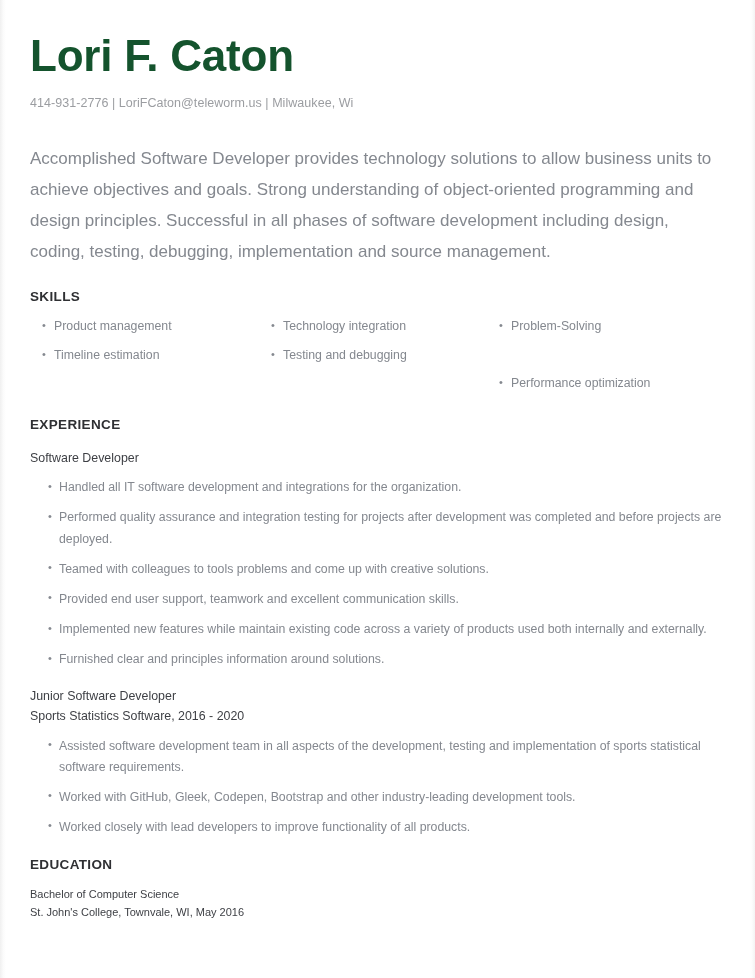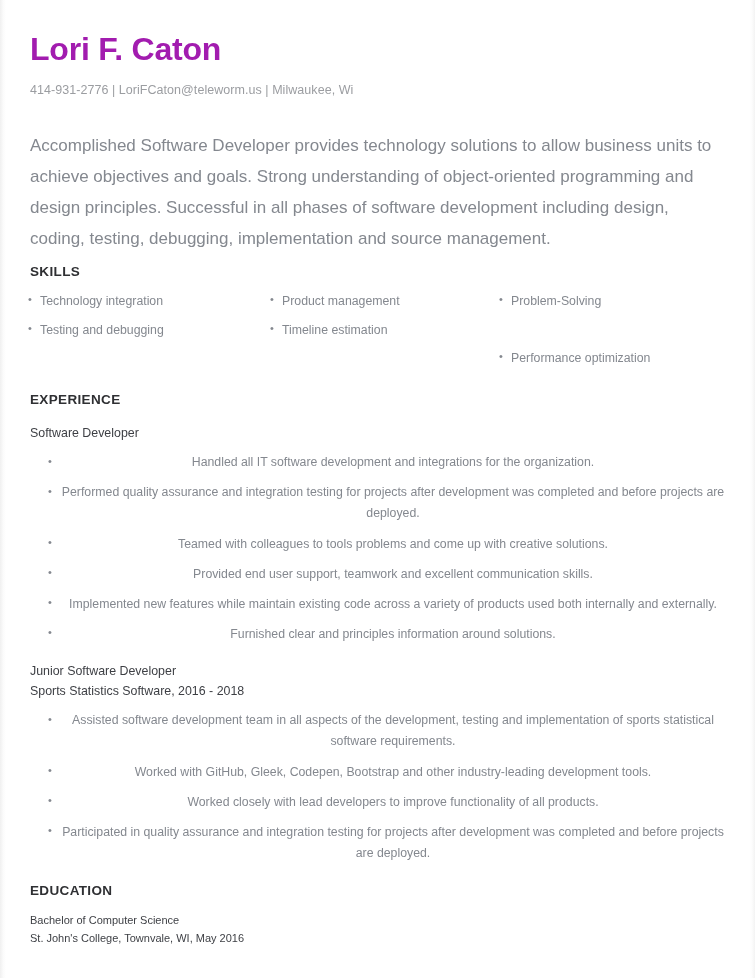--- a/index.html
+++ b/index.html
@@ -39,23 +39,23 @@
     padding: 0;
     box-sizing: border-box;
   }
 
   .inner {
     padding: 30px 28px 0 28px;
   }
 
   
   .name {
-    font-size: 32px;
+    font-size: 44px;
     font-weight: bold;
-    color: #a21caf;
+    color: #14532d;
     letter-spacing: -0.2px;
     line-height: 1.1;
     margin: 0 0 4px 2px;
     padding-top: 2px;
   }
   .contact {
     font-size: 12.5px;
     color: #9b9da1;
     margin: 16px 0 0 2px;
     letter-spacing: 0.05px;
@@ -73,21 +73,21 @@
   .summary-block { margin-top: 34px; }
   .summary-text {
     font-size: 17px;
     color: #84888f;
     line-height: 1.82;
     margin: 13px 0 0 2px;
     max-width: 690px;
   }
 
   
-  .skills-block { margin-top: 9px; }
+  .skills-block { margin-top: 21px; }
   .skills-grid {
     display: flex;
     margin-top: 13px;
   }
   .skills-col {
     display: flex;
     flex-direction: column;
   }
   .skills-col.c1 { width: 231px; padding-left: 14px; }
   .skills-col.c2 { width: 230px; }
@@ -130,21 +130,20 @@
     list-style: none;
   }
   .bullet {
     font-size: 12.3px;
     color: #84888f;
     line-height: 1.72;
     margin-bottom: 9px;
     position: relative;
     padding-left: 31px;
     max-width: 722px;
-    text-align: center;
   }
   .bullet::before {
     content: "\2022";
     position: absolute;
     left: 20px;
     top: -0.5px;
     color: #84888f;
     font-size: 11px;
   }
 
@@ -172,27 +171,27 @@
       <div class="contact">414-931-2776 | LoriFCaton@teleworm.us | Milwaukee, Wi</div>
     </div>
 
     <div class="summary-block">
       <p class="summary-text">Accomplished Software Developer provides technology solutions to allow business units to achieve objectives and goals. Strong understanding of object-oriented programming and design principles. Successful in all phases of software development including design, coding, testing, debugging, implementation and source management.</p>
     </div>
 
     <div class="skills-block">
       <h2 class="section-heading">SKILLS</h2>
       <div class="skills-grid">
+        <div class="skills-col c1">
+          <div class="skill-item">Product management</div>
+          <div class="skill-item">Timeline estimation</div>
+        </div>
         <div class="skills-col c2">
           <div class="skill-item">Technology integration</div>
           <div class="skill-item">Testing and debugging</div>
-        </div>
-        <div class="skills-col c1">
-          <div class="skill-item">Product management</div>
-          <div class="skill-item">Timeline estimation</div>
         </div>
         <div class="skills-col c3">
           <div class="skill-item">Problem-Solving</div>
           <div class="skill-item">Performance optimization</div>
         </div>
       </div>
     </div>
 
     <div class="experience-block">
       <h2 class="section-heading">EXPERIENCE</h2>
@@ -204,26 +203,25 @@
           <li class="bullet">Performed quality assurance and integration testing for projects after development was completed and before projects are deployed.</li>
           <li class="bullet">Teamed with colleagues to tools problems and come up with creative solutions.</li>
           <li class="bullet">Provided end user support, teamwork and excellent communication skills.</li>
           <li class="bullet">Implemented new features while maintain existing code across a variety of products used both internally and externally.</li>
           <li class="bullet">Furnished clear and principles information around solutions.</li>
         </ul>
       </div>
 
       <div class="job">
         <div class="job-title">Junior Software Developer</div>
-        <div class="job-meta">Sports Statistics Software, 2016 - 2018</div>
+        <div class="job-meta">Sports Statistics Software, 2016 - 2020</div>
         <ul class="bullets">
           <li class="bullet">Assisted software development team in all aspects of the development, testing and implementation of sports statistical software requirements.</li>
           <li class="bullet">Worked with GitHub, Gleek, Codepen, Bootstrap and other industry-leading development tools.</li>
           <li class="bullet">Worked closely with lead developers to improve functionality of all products.</li>
-          <li class="bullet">Participated in quality assurance and integration testing for projects after development was completed and before projects are deployed.</li>
         </ul>
       </div>
     </div>
 
     <div class="education-block">
       <h2 class="section-heading">EDUCATION</h2>
       <div class="edu-entry">
         <div class="edu-line">Bachelor of Computer Science</div>
         <div class="edu-line">St. John's College, Townvale, WI, May 2016</div>
       </div>

